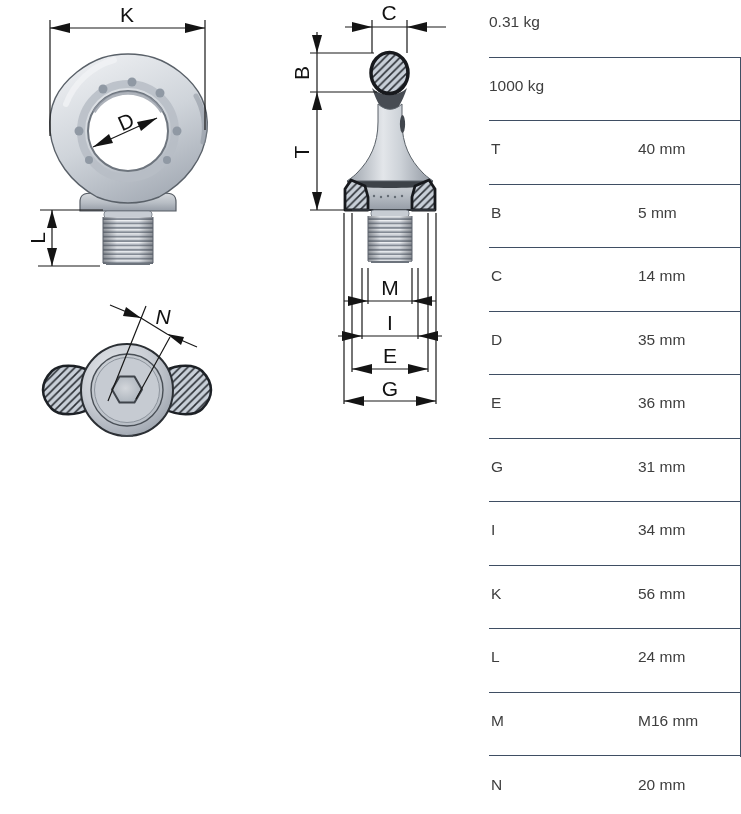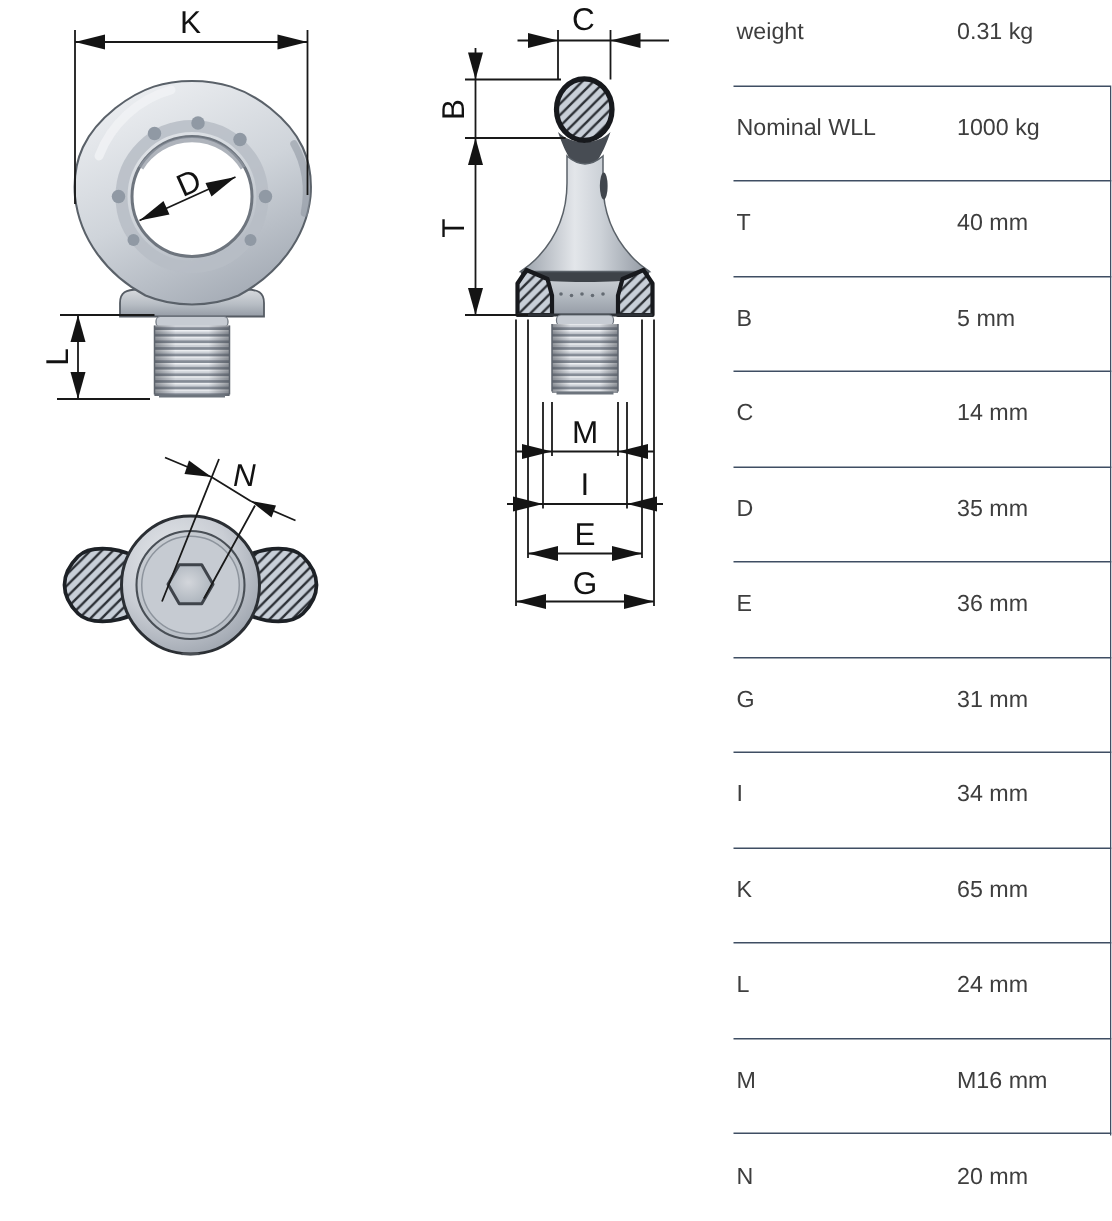--- a/index.html
+++ b/index.html
@@ -212,25 +212,23 @@
     <text x="390" y="396">G</text>
     <text class="dim-label-italic" x="163" y="324">N</text>
   </g>
 </svg>
 </div>
 
 <div class="spec-table">
   <div class="table-right-border"></div>
 
   <div class="spec-row">
-    <span class="lbl">weight</span>
     <span class="val">0.31 kg</span>
   </div>
   <div class="spec-row">
-    <span class="lbl">Nominal WLL</span>
     <span class="val">1000 kg</span>
   </div>
   <div class="spec-row">
     <span class="lbl">T</span>
     <span class="val">40 mm</span>
   </div>
   <div class="spec-row">
     <span class="lbl">B</span>
     <span class="val">5 mm</span>
   </div>
@@ -249,21 +247,21 @@
   <div class="spec-row">
     <span class="lbl">G</span>
     <span class="val">31 mm</span>
   </div>
   <div class="spec-row">
     <span class="lbl">I</span>
     <span class="val">34 mm</span>
   </div>
   <div class="spec-row">
     <span class="lbl">K</span>
-    <span class="val">65 mm</span>
+    <span class="val">56 mm</span>
   </div>
   <div class="spec-row">
     <span class="lbl">L</span>
     <span class="val">24 mm</span>
   </div>
   <div class="spec-row">
     <span class="lbl">M</span>
     <span class="val">M16 mm</span>
   </div>
   <div class="spec-row">

